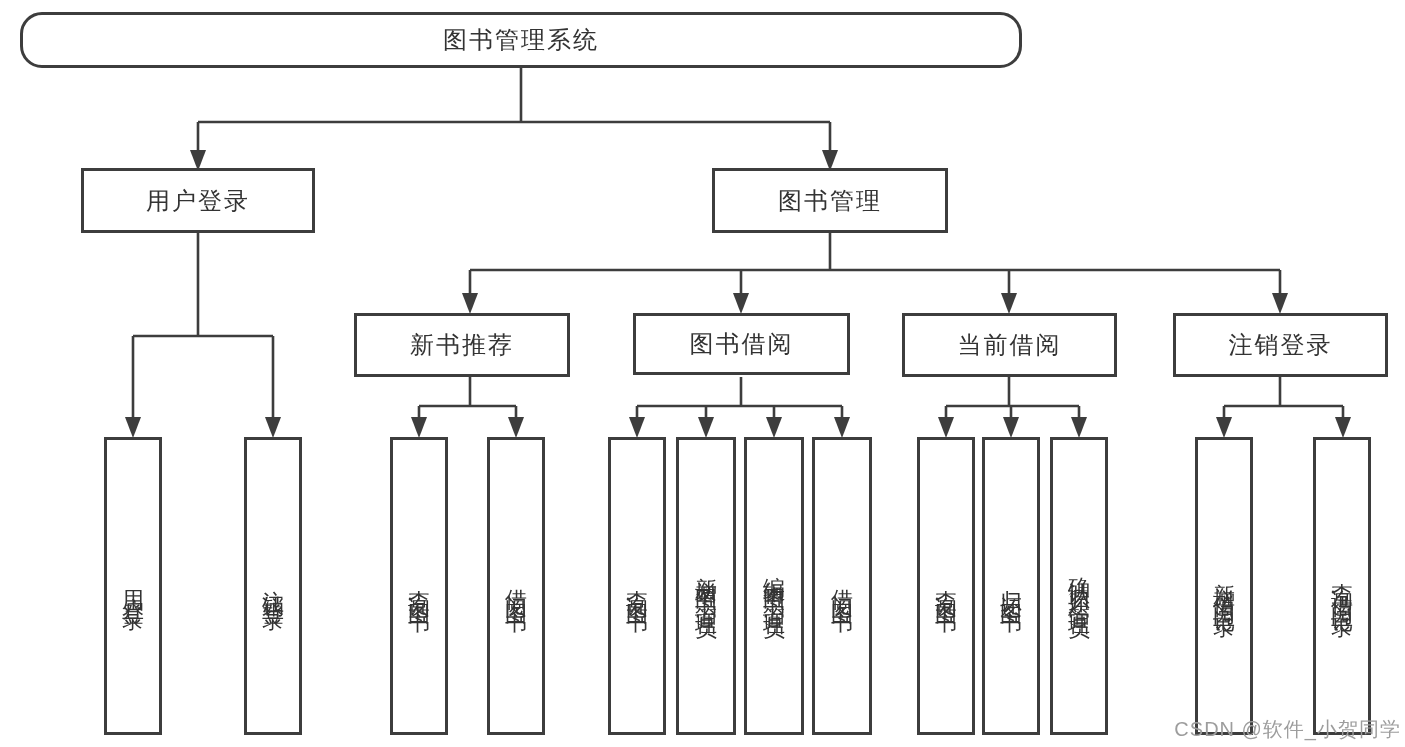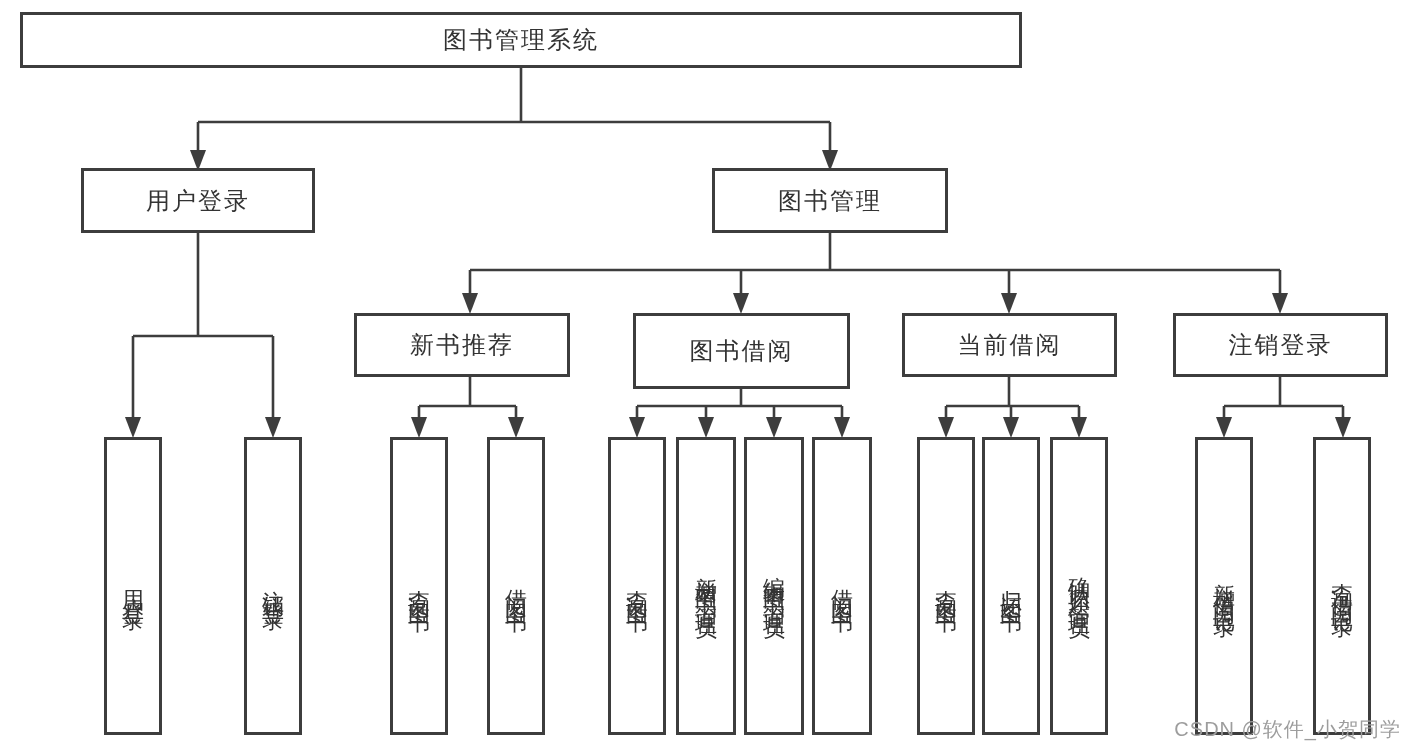--- a/index.html
+++ b/index.html
@@ -97,35 +97,35 @@
       <polygon points="766,417 782,417 774,438"></polygon>
       <polygon points="834,417 850,417 842,438"></polygon>
       <polygon points="938,417 954,417 946,438"></polygon>
       <polygon points="1003,417 1019,417 1011,438"></polygon>
       <polygon points="1071,417 1087,417 1079,438"></polygon>
       <polygon points="1216,417 1232,417 1224,438"></polygon>
       <polygon points="1335,417 1351,417 1343,438"></polygon>
     </g>
   </svg>
 
-  <div class="node root-node" style="left:20px; top:12px; width:1002px; height:56px;">
+  <div class="node root-node" style="left:20px; top:12px; width:1002px; height:56px;border-radius:22px;">
     <span class="hlabel">图书管理系统</span>
   </div>
 
   <div class="node" style="left:81px; top:168px; width:234px; height:65px;">
     <span class="hlabel">用户登录</span>
   </div>
   <div class="node" style="left:712px; top:168px; width:236px; height:65px;text-align:center;">
     <span class="hlabel">图书管理</span>
   </div>
 
   <div class="node" style="left:354px; top:313px; width:216px; height:64px;">
     <span class="hlabel">新书推荐</span>
   </div>
-  <div class="node" style="left:633px; top:313px; width:217px; height:76px;">
+  <div class="node" style="left:633px; top:313px; width:217px; height:62px;">
     <span class="hlabel">图书借阅</span>
   </div>
   <div class="node" style="left:902px; top:313px; width:215px; height:64px;">
     <span class="hlabel">当前借阅</span>
   </div>
   <div class="node" style="left:1173px; top:313px; width:215px; height:64px;">
     <span class="hlabel">注销登录</span>
   </div>
 
   <div class="node leaf" style="left:104px; top:437px; width:58px; height:298px;">

